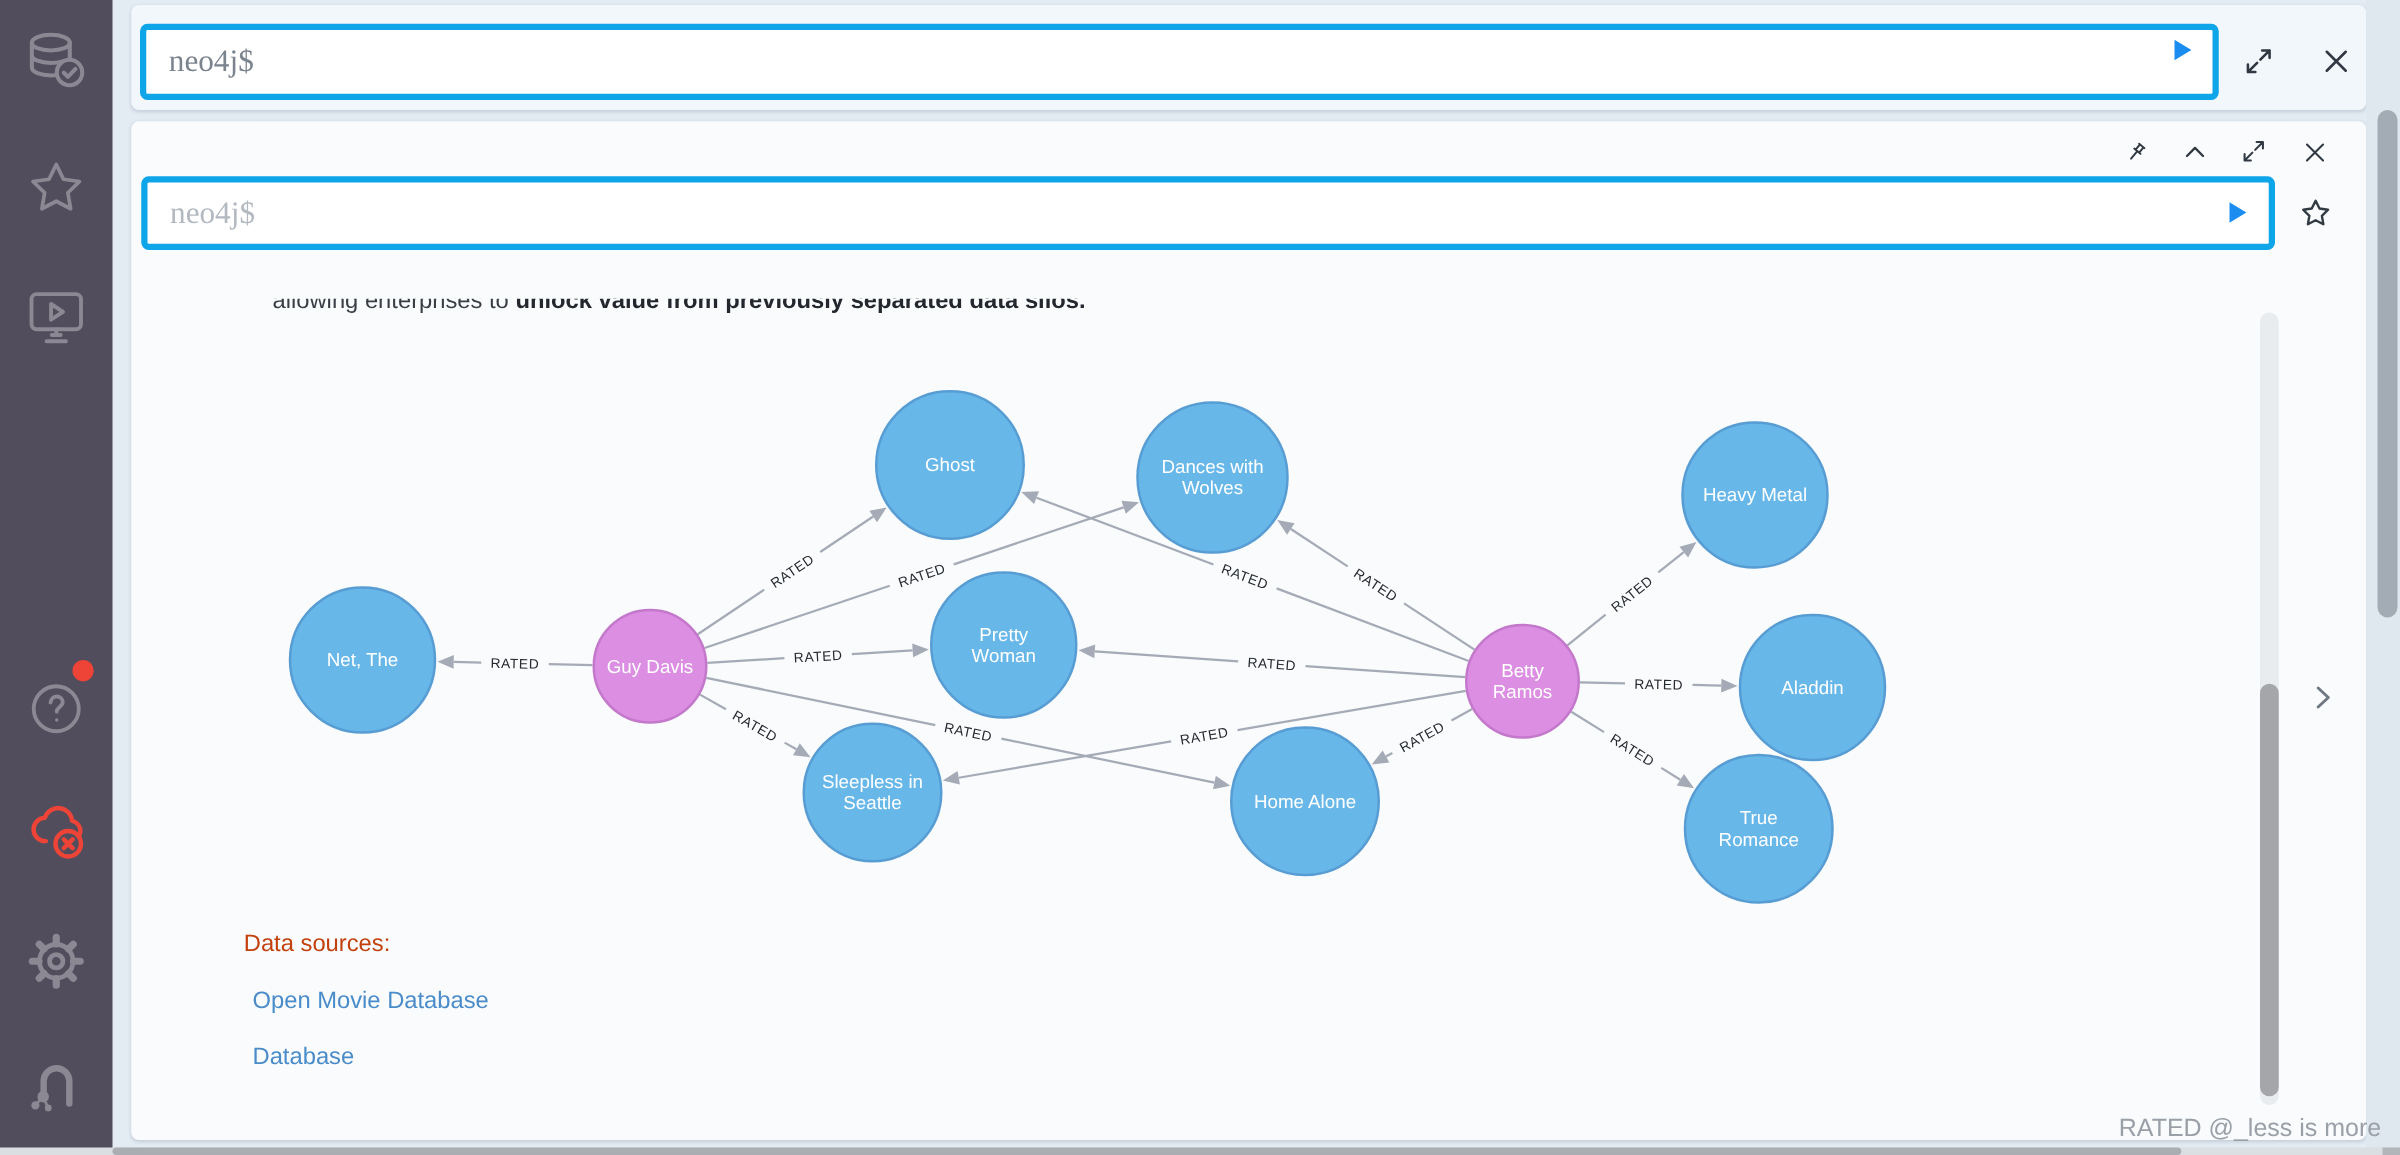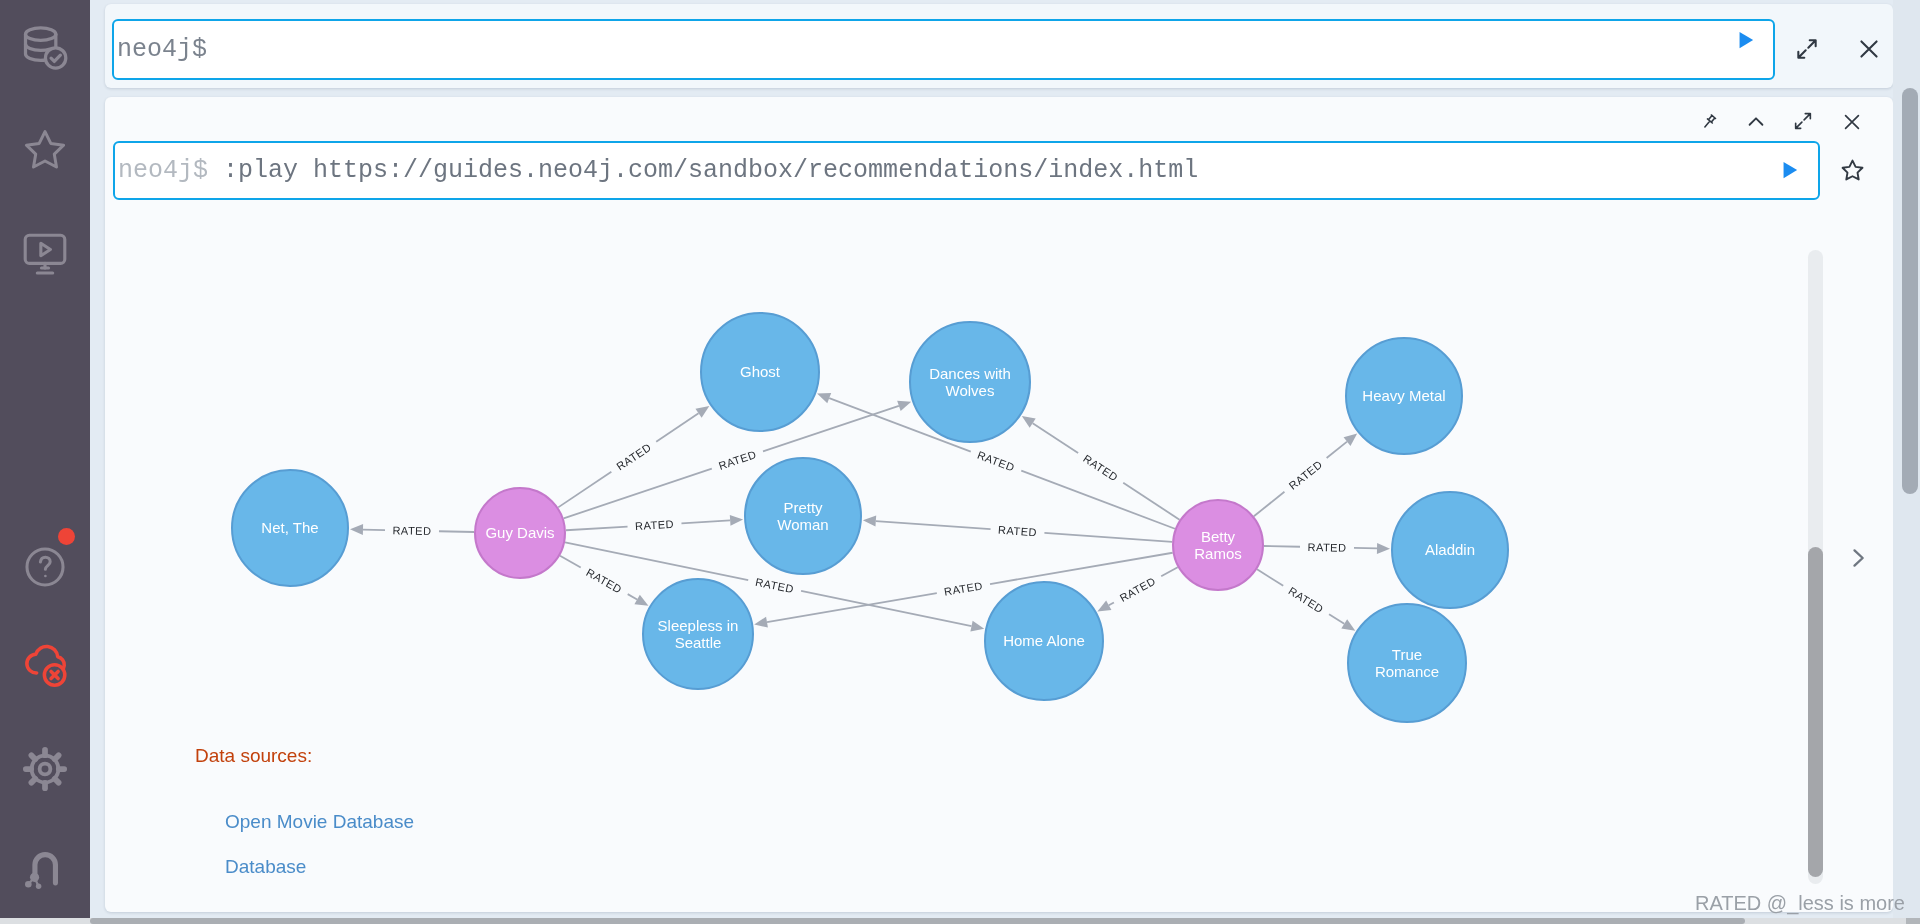--- a/index.html
+++ b/index.html
@@ -12,38 +12,38 @@
     color:#8b8793;cursor:pointer;}
   .sb-btn svg{display:block;}
   #notif-dot{position:absolute;left:58px;top:528px;width:17px;height:17px;border-radius:50%;
     background:var(--red,#ee4437);}
 
   
   .card{position:absolute;background:#f2f7fb;border-radius:6px;box-shadow:0 1px 3px rgba(20,40,70,.15);}
   #top-card{left:105px;top:4px;width:1788px;height:84px;}
   #frame-card{left:105px;top:97px;width:1788px;height:815px;background:#f9fbfd;}
 
-  .cmd-input{position:absolute;background:#fff;border:2px solid #0ea5e9;border-radius:6px;
-    display:flex;align-items:center;font-family:Liberation Mono, monospace;font-size:25px;
-    padding-left:3px;white-space:pre;cursor:text;}
+  .cmd-input{position:absolute;background:#fff;border:5px solid #0ea5e9;border-radius:6px;
+    display:flex;align-items:center;font-family:Liberation Serif, serif;font-size:25px;
+    padding-left:18px;white-space:pre;cursor:text;}
   #input1{left:7px;top:15px;width:1663px;height:61px;color:#7b838e;}
   #input2{left:8px;top:44px;width:1707px;height:59px;}
   #input2 .prompt{color:#b3b9c0;}
   #input2 .cmd{color:#6d7580;margin-left:15px;}
 
   .icon-btn{position:absolute;display:flex;align-items:center;justify-content:center;cursor:pointer;
     color:#303842;background:none;border:none;padding:0;}
 
   
   #intro-clip{position:absolute;left:113px;top:142px;width:840px;height:20px;overflow:hidden;}
   #intro-line{position:absolute;left:0;top:-8px;font-size:19px;line-height:20px;color:#3a3f46;white-space:nowrap;}
   #intro-line b{color:#24282e;}
 
   #sources{position:absolute;left:90px;top:648px;font-size:19px;color:#c2410c;}
-  .guide-link{position:absolute;left:120px;font-size:19px;color:var(--link,#4a8cc9);cursor:pointer;margin-top:21px;}
+  .guide-link{position:absolute;left:97px;font-size:19px;color:var(--link,#4a8cc9);cursor:pointer;}
   #link-0{top:693px;}
   #link-1{top:738px;}
 
   #graph-layer{position:absolute;left:0;top:0;width:1920px;height:924px;pointer-events:none;}
   #graph-layer svg{position:absolute;left:0;top:0;}
   .g-node{pointer-events:auto;cursor:pointer;}
   .g-edge{pointer-events:auto;cursor:pointer;}
   .node-label{fill:#fff;font-family:"Liberation Sans",sans-serif;font-size:15px;text-anchor:middle;}
   .edge-label{fill:#26292e;font-family:"Liberation Sans",sans-serif;font-size:11px;letter-spacing:.5px;text-anchor:middle;}
 
@@ -207,37 +207,41 @@
   <button class="icon-btn" style="left:1736px;top:15px;width:22px;height:22px">
     <span>
       <svg width="22" height="22" viewBox="0 0 24 24" fill="none" stroke="currentColor" stroke-width="1.8" stroke-linecap="round">
         <path d="M5 5l14 14M19 5L5 19"></path>
       </svg>
     </span>
   </button>
 
   <div class="cmd-input" id="input2">
     <span class="prompt">neo4j$</span>
-    <span class="cmd">:play https://guides.neo4j.com/sandbox/recommendations/index.html</span>
   </div>
   <button class="icon-btn" style="left:1671px;top:61px;width:26px;height:26px">
     <span>
       <svg width="26" height="26" viewBox="0 0 24 24">
           <polygon points="7,4.5 7,19.5 19.5,12" fill="var(--accent,#1b8cf0)"></polygon>
         </svg>
     </span>
   </button>
   <button class="icon-btn" style="left:1734px;top:61px;width:27px;height:27px">
     <span>
       <svg width="27" height="27" viewBox="0 0 24 24" fill="none" stroke="#323a43" stroke-width="1.7" stroke-linejoin="round">
         <path d="M12 3.2l2.75 5.55 6.1.85-4.4 4.3 1.05 6.05L12 17.1l-5.5 2.85 1.05-6.05-4.4-4.3 6.1-.85z"></path>
       </svg>
     </span>
   </button>
 
+  <div id="intro-clip">
+    <div id="intro-line">
+      <span>allowing enterprises to </span><b>unlock value from previously separated data silos.</b>
+    </div>
+  </div>
 
   <div id="sources">Data sources:</div>
   <a class="guide-link" id="link-0">Open Movie Database</a>
   <a class="guide-link" id="link-1">Database</a>
 
   <div id="inner-track"></div>
   <div id="inner-thumb"></div>
   <button class="icon-btn" id="next-chevron">
     <span>
       <svg width="28" height="28" viewBox="0 0 24 24" fill="none" stroke="currentColor" stroke-width="2" stroke-linecap="round" stroke-linejoin="round">

